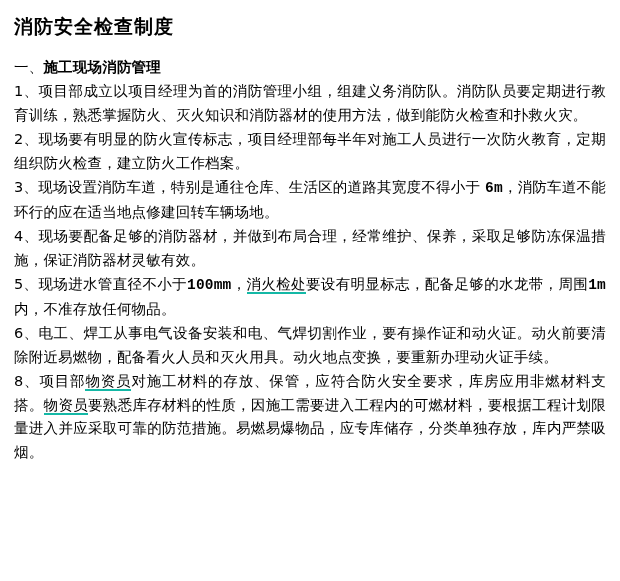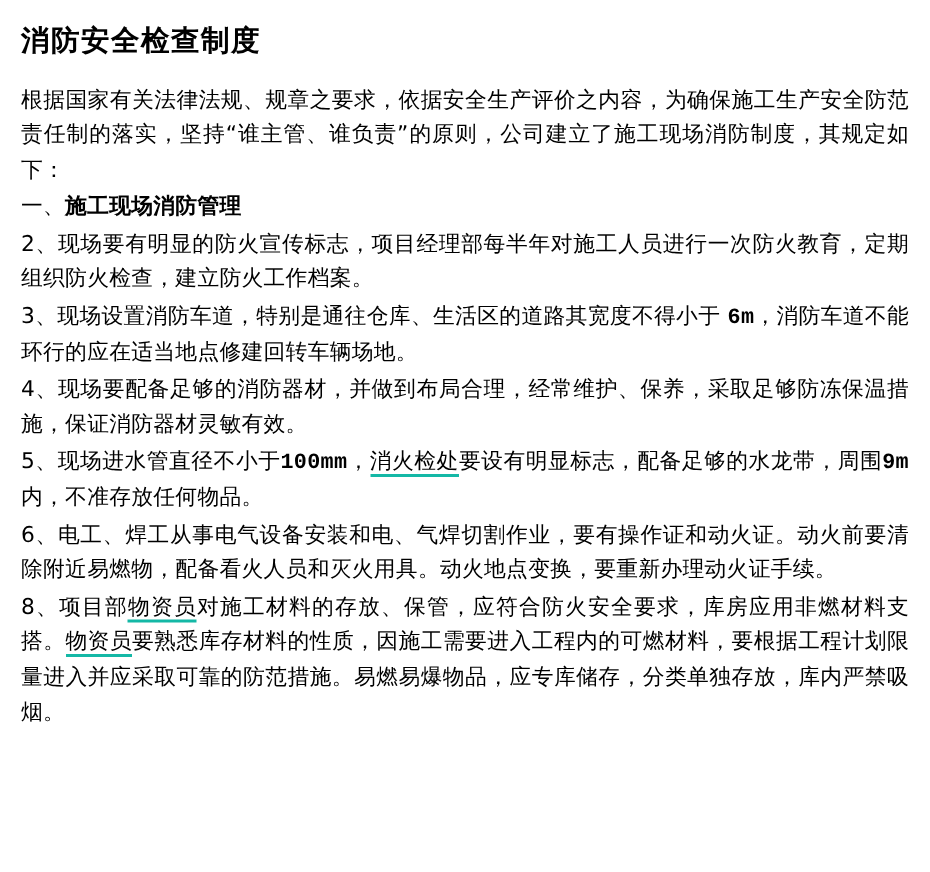--- a/index.html
+++ b/index.html
@@ -67,41 +67,43 @@
     font-family: Liberation Mono, monospace;
   }
 </style>
 </head>
 <body>
 
 <div class="page">
 
   <div class="doc-title">消防安全检查制度</div>
 
-  <p class="para">根据国家有关法律法规、规章之要求，依据安全生产评价之内容，为确保施工生产安全防范责任制的落实，坚持“谁主管、谁负责”的原则，公司建立了施工现场消防制度，其规定如下：</p>
 
   <p class="section-head">
     <span class="num">一、</span><span class="htext">施工现场消防管理</span>
   </p>
 
+  <p class="num-item">
+    <span>1、</span><span>项目部成立以项目经理为首的消防管理小组，组建义务消防队。消防队员要定期进行教育训练，熟悉掌握防火、灭火知识和消防器材的使用方法，做到能防火检查和扑救火灾。</span>
+  </p>
 
   <p class="num-item">
     <span>2、</span><span>现场要有明显的防火宣传标志，项目经理部每半年对施工人员进行一次防火教育，定期组织防火检查，建立防火工作档案。</span>
   </p>
 
   <p class="num-item">
     <span>3、</span><span>现场设置消防车道，特别是通往仓库、生活区的道路其宽度不得小于 </span><span class="b latin">6m</span><span>，消防车道不能环行的应在适当地点修建回转车辆场地。</span>
   </p>
 
   <p class="num-item">
     <span>4、</span><span>现场要配备足够的消防器材，并做到布局合理，经常维护、保养，采取足够防冻保温措施，保证消防器材灵敏有效。</span>
   </p>
 
   <p class="num-item">
-    <span>5、</span><span>现场进水管直径不小于</span><span class="b latin">100mm</span><span>，</span><span class="spell">消火检处</span><span>要设有明显标志，配备足够的水龙带，周围</span><span class="b latin">9m</span><span>内，不准存放任何物品。</span>
+    <span>5、</span><span>现场进水管直径不小于</span><span class="b latin">100mm</span><span>，</span><span class="spell">消火检处</span><span>要设有明显标志，配备足够的水龙带，周围</span><span class="b latin">1m</span><span>内，不准存放任何物品。</span>
   </p>
 
   <p class="num-item">
     <span>6、</span><span>电工、焊工从事电气设备安装和电、气焊切割作业，要有操作证和动火证。动火前要清除附近易燃物，配备看火人员和灭火用具。动火地点变换，要重新办理动火证手续。</span>
   </p>
 
 
   <p class="num-item">
     <span>8、</span><span>项目部</span><span class="spell">物资员</span><span>对施工材料的存放、保管，应符合防火安全要求，库房应用非燃材料支搭。</span><span class="spell">物资员</span><span>要熟悉库存材料的性质，因施工需要进入工程内的可燃材料，要根据工程计划限量进入并应采取可靠的防范措施。易燃易爆物品，应专库储存，分类单独存放，库内严禁吸烟。</span>
   </p>

